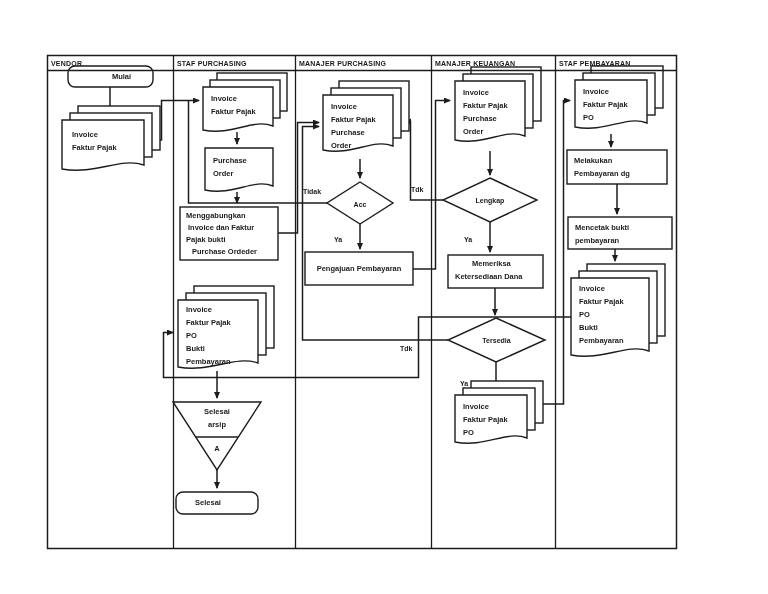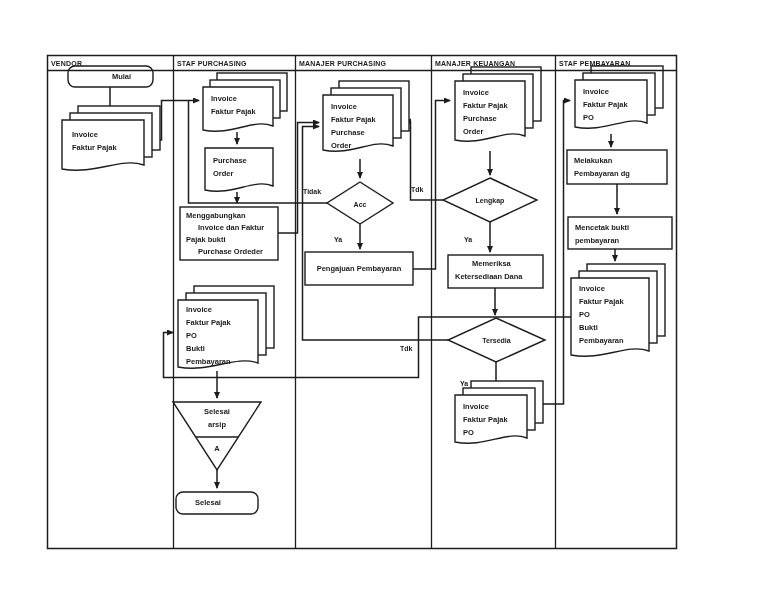--- a/index.html
+++ b/index.html
@@ -149,23 +149,23 @@
 
 <div class="t ctr" style="left:68px;top:71px;width:107px">Mulai</div>
 <div class="t" style="left:72px;top:129px">Invoice</div>
 <div class="t" style="left:72px;top:142px">Faktur Pajak</div>
 
 <div class="t" style="left:211px;top:93px">Invoice</div>
 <div class="t" style="left:211px;top:106px">Faktur Pajak</div>
 <div class="t" style="left:213px;top:155px">Purchase</div>
 <div class="t" style="left:213px;top:168px">Order</div>
 <div class="t" style="left:186px;top:210px">Menggabungkan</div>
-<div class="t" style="left:198px;top:222px">Invoice dan Faktur</div>
+<div class="t" style="left:188px;top:222px">Invoice dan Faktur</div>
 <div class="t" style="left:186px;top:234px">Pajak bukti</div>
-<div class="t" style="left:198px;top:246px">Purchase Ordeder</div>
+<div class="t" style="left:192px;top:246px">Purchase Ordeder</div>
 <div class="t" style="left:186px;top:304px">Invoice</div>
 <div class="t" style="left:186px;top:317px">Faktur Pajak</div>
 <div class="t" style="left:186px;top:330px">PO</div>
 <div class="t" style="left:186px;top:343px">Bukti</div>
 <div class="t" style="left:186px;top:356px">Pembayaran</div>
 <div class="t ctr" style="left:190px;top:406px;width:54px">Selesai</div>
 <div class="t ctr" style="left:190px;top:419px;width:54px">arsip</div>
 <div class="t ctr" style="left:190px;top:443px;width:54px">A</div>
 <div class="t ctr" style="left:176px;top:497px;width:64px">Selesai</div>
 

